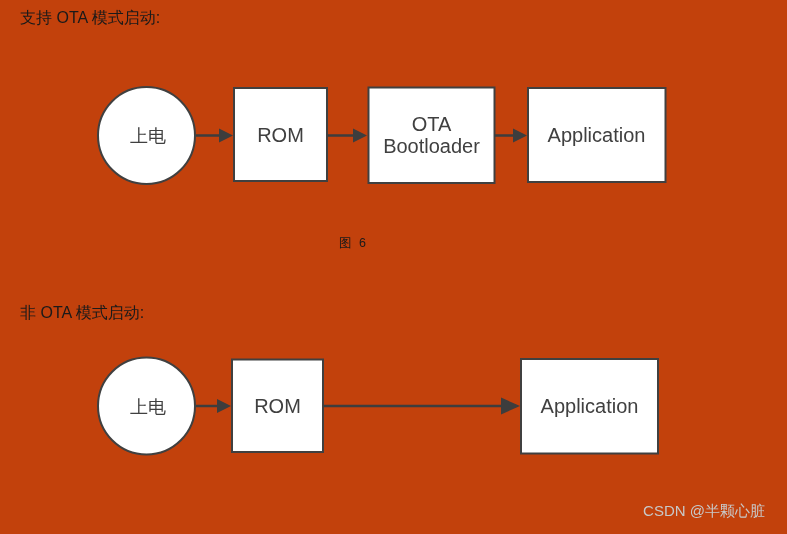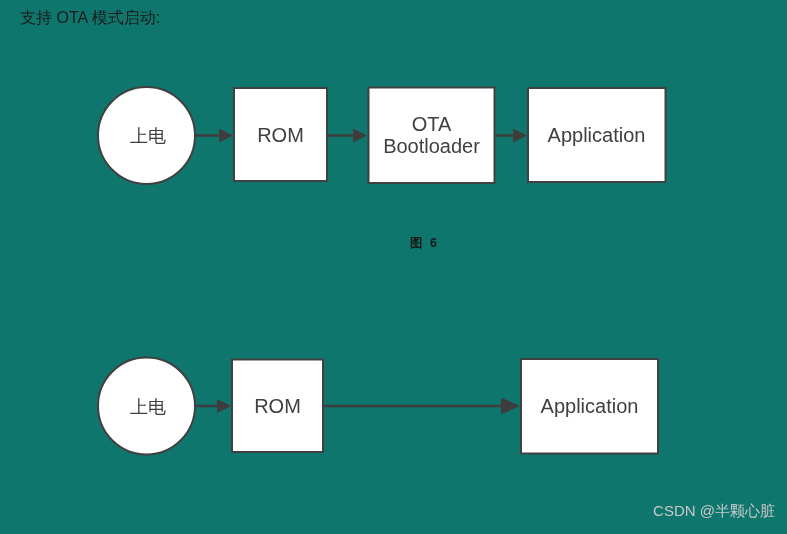--- a/index.html
+++ b/index.html
@@ -5,21 +5,21 @@
   html, body {
     margin: 0;
     padding: 0;
     background: #ffffff;
     font-family: "Liberation Sans", "DejaVu Sans", sans-serif;
   }
   .page {
     position: relative;
     width: 787px;
     height: 534px;
-    background: #0f766e;
+    background: #c2410c;
     overflow: hidden;
   }
   .heading {
     position: absolute;
     left: 20px;
     font-size: 16px;
     color: #1a1a1a;
     white-space: nowrap;
   }
   .heading-ota { top: 8px; }
@@ -51,31 +51,31 @@
   .node-label-cjk {
     fill: #404040;
     font-size: 18px;
     text-anchor: middle;
     font-family: "Liberation Sans", "DejaVu Sans", sans-serif;
   }
   .caption {
     position: absolute;
     left: 339px;
     width: 100px;
-    text-align: right;
+    text-align: left;
     font-size: 12.5px;
-    font-weight: bold;
+    font-weight: normal;
     color: #1a1a1a;
     letter-spacing: 2px;
   }
   .caption-fig6 { top: 235px; }
   .caption-fig7 { top: 488px; }
   .watermark {
     position: absolute;
-    right: 12px;
+    right: 22px;
     top: 502px;
     font-size: 15px;
     color: #c8c8c8;
     white-space: nowrap;
   }
 </style>
 </head>
 <body>
 
 <div class="page">
@@ -121,17 +121,18 @@
       <line class="connector" x1="323" y1="406" x2="504" y2="406"></line>
       <polygon class="arrowhead" points="520,406 501,397.5 501,414.5"></polygon>
 
       <rect class="shape" x="521" y="359" width="137" height="94.5"></rect>
       <text class="node-label" x="589.5" y="412.5">Application</text>
     </g>
   </svg>
 
   <div class="caption caption-fig6">图 6</div>
 
+  <div class="heading heading-non-ota">非 OTA 模式启动:</div>
 
 
   <div class="watermark">CSDN @半颗心脏</div>
 
 </div>
 
 </body></html>

